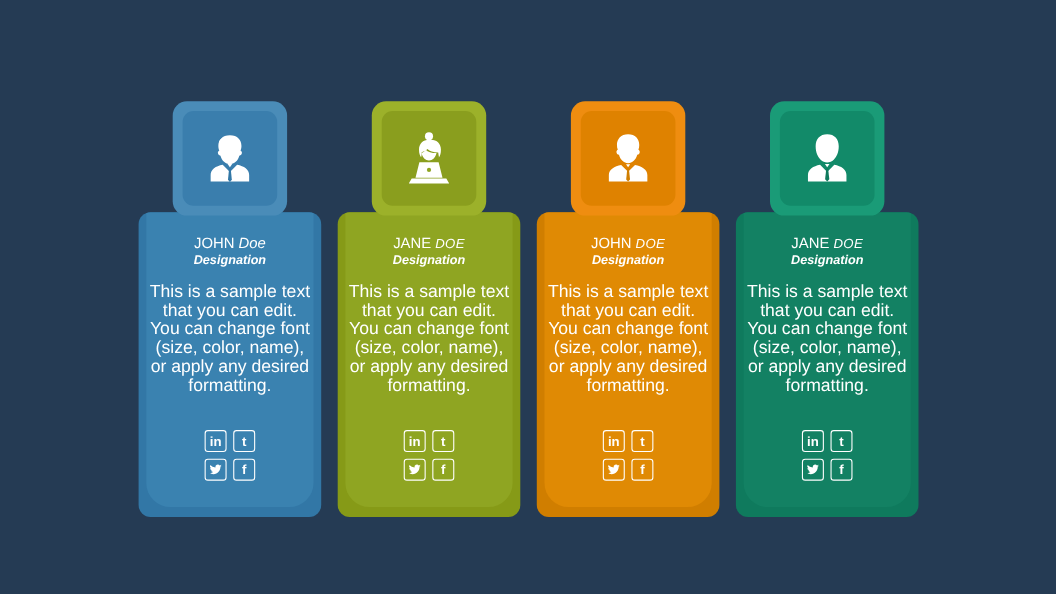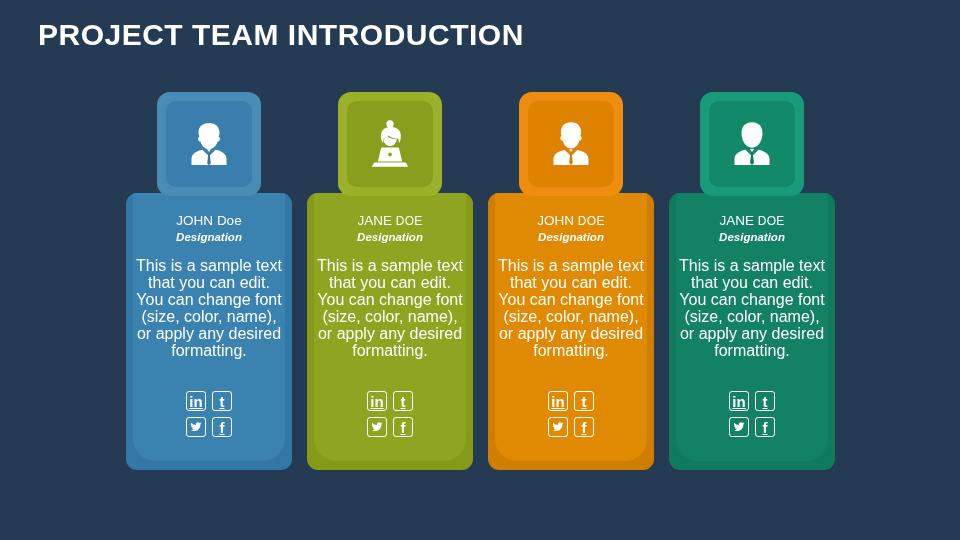--- a/index.html
+++ b/index.html
@@ -85,21 +85,21 @@
     padding-top:20px;
     text-align:center;
     color:#ffffff;
   }
   .pname {
     font-size:13.5px;
     line-height:16px;
     white-space:nowrap;
   }
   .pname .first { font-weight:normal; }
-  .pname .last  { font-weight:normal; }
+  .pname .last  { font-weight:normal;font-style:italic; }
   .pname .last.caps { font-size:12px; letter-spacing:0.3px; }
   .desig {
     font-size:11.5px;
     font-style:italic;
     font-weight:bold;
     margin-top:2px;
   }
   .blurb {
     margin-top:14px;
     padding:0 8px;
@@ -121,33 +121,31 @@
     gap:6px;
   }
   .soc {
     width:20px; height:20px;
     border:1.4px solid #ffffff;
     border-radius:3px;
     display:flex;
     align-items:center;
     justify-content:center;
     color:#ffffff;
-    font-size:15px;
+    font-size:12px;
     font-weight:bold;
     line-height:1;
-    text-decoration:underline;
   }
   .soc svg { width:12px; height:12px; fill:#ffffff; display:block; }
 </style>
 </head>
 <body>
 
 <div id="slide">
 
-  <div id="title">PROJECT TEAM INTRODUCTION</div>
 
   <div id="deck">
       <div class="card c0">
         <div class="tile" style="background:#4a8cb8">  
           <div class="tile-inner" style="background:#3a7ead">
             <svg viewBox="0 0 64 64">
               <g fill="#fff">
                 <path d="M32 8c-8 0-12 5-12 11 0 2 .4 3.6 1 4.8-.9.4-1.5 1.3-1.5 2.4 0 1.6 1.2 2.9 2.7 3 1.4 5.2 5.3 8.8 9.8 8.8s8.4-3.6 9.8-8.8c1.5-.1 2.7-1.4 2.7-3 0-1.1-.6-2-1.5-2.4.6-1.2 1-2.8 1-4.8C44 13 40 8 32 8z"></path>
                 <path d="M32 9c6.6 0 10.5 3.4 11 8.8.2 2-.2 3.2-.6 3.8-.3-2.3-.6-4-1.3-4.9-3 .7-7.6.6-11.4-.6-2.6-.8-4.6-1.6-6.4-2.6-1.1 1.3-1.7 3.2-1.9 5.1-.5-.7-.8-1.9-.6-3.8C21.4 12.5 25.4 9 32 9z"></path>
                 <path d="M24.5 38.6 32 46l7.5-7.4c7.3 1.4 12.5 4.8 12.5 10.6V56H12v-6.8c0-5.8 5.2-9.2 12.5-10.6z"></path>

